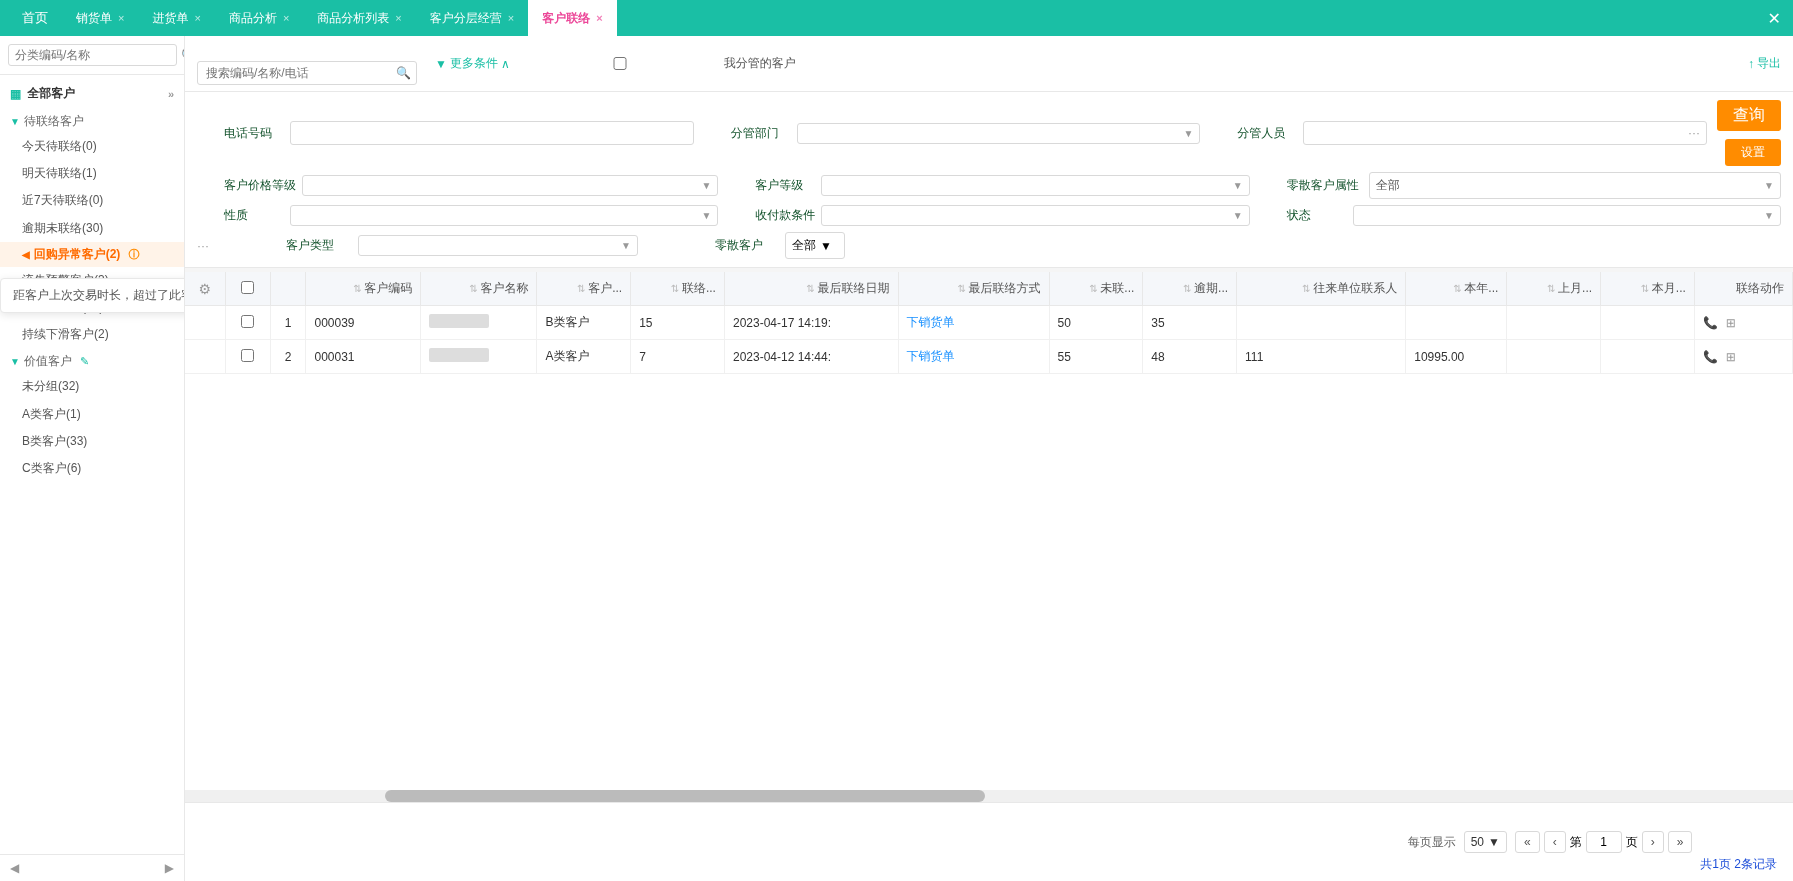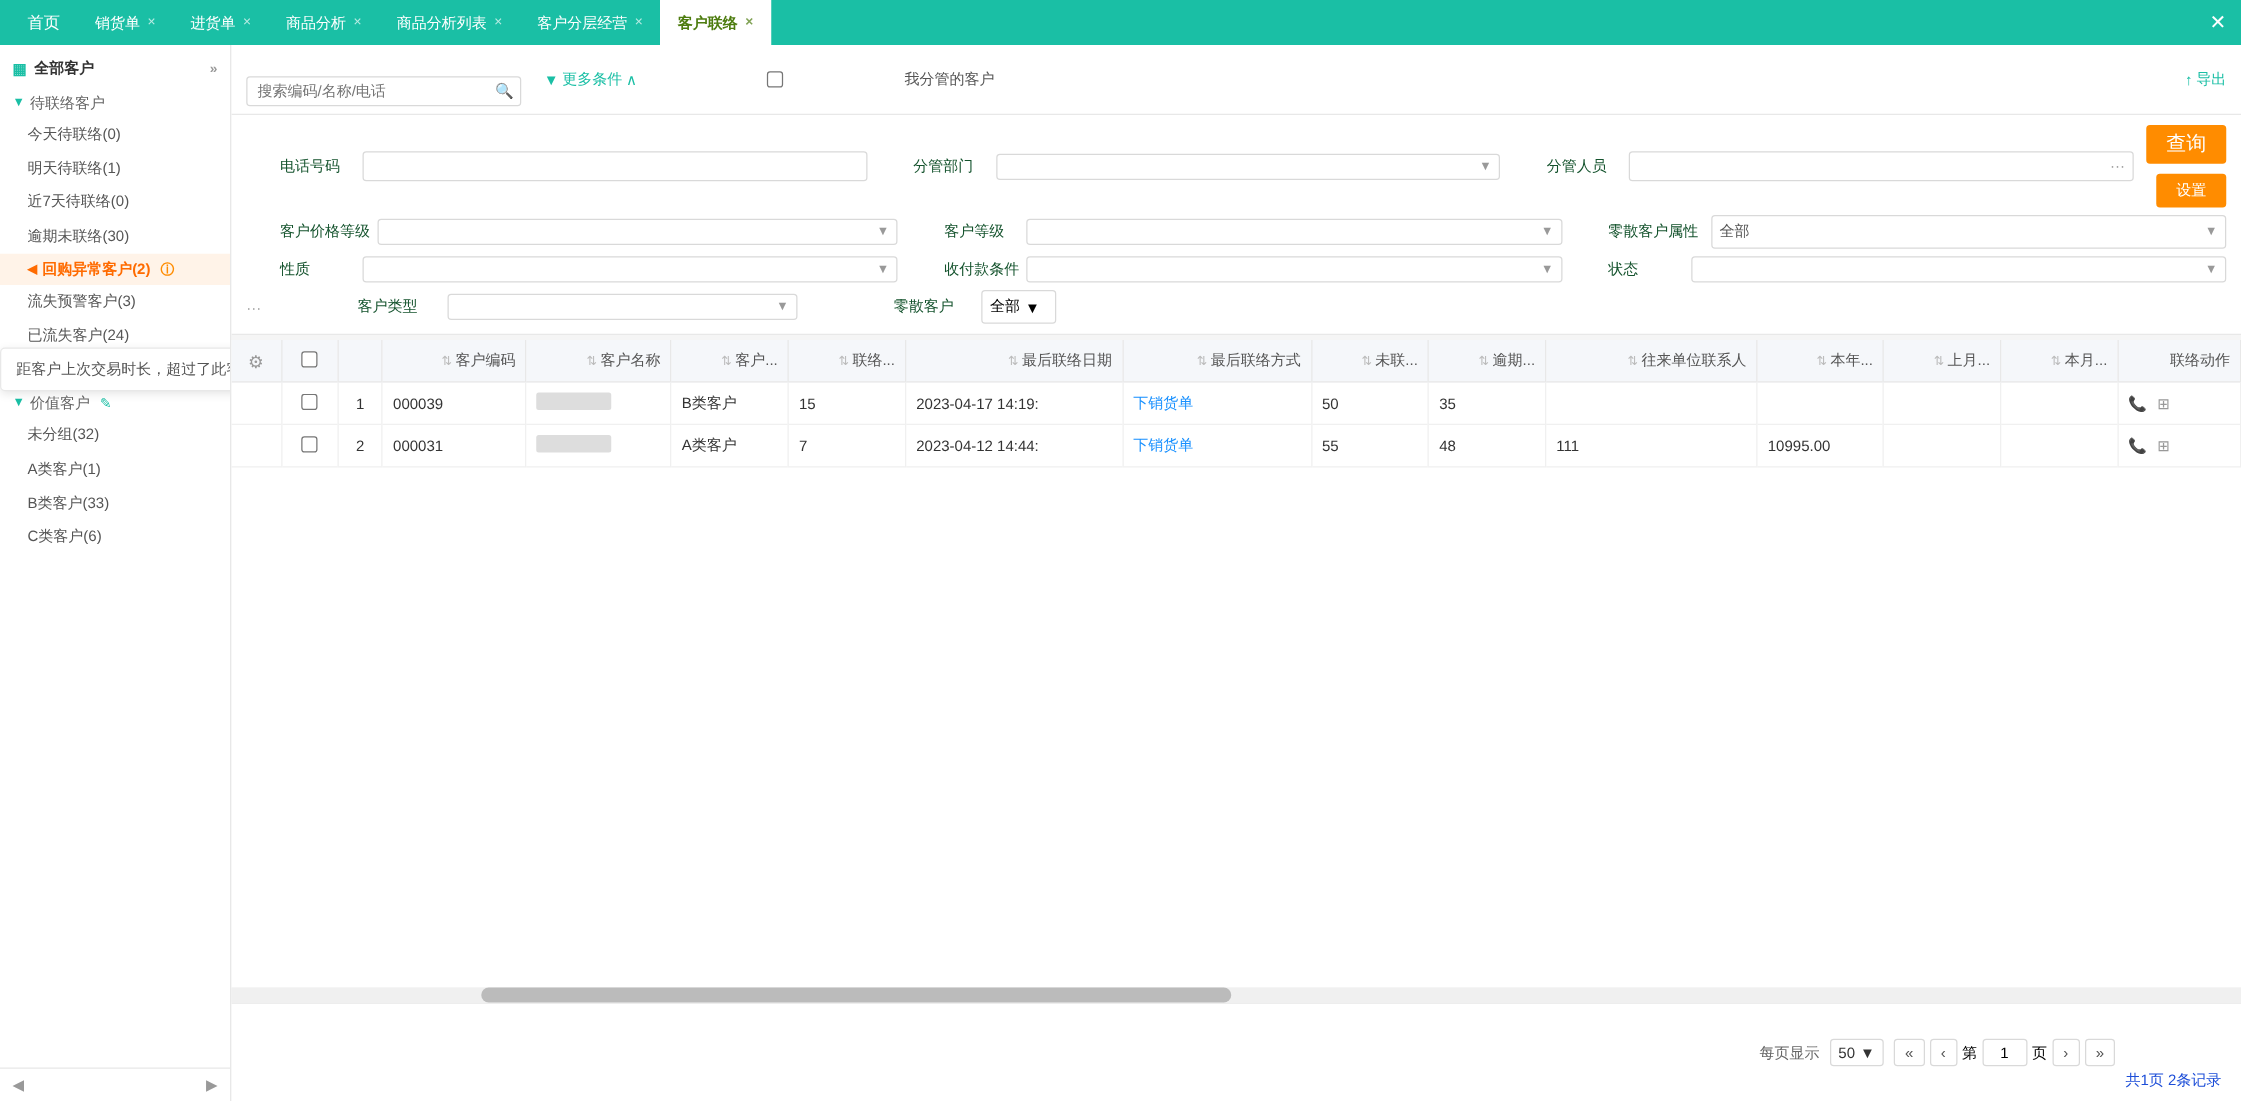--- a/index.html
+++ b/index.html
@@ -20,21 +20,21 @@
       height: 36px;
       display: flex;
       align-items: center;
       cursor: pointer;
       color: white;
       font-size: 13px;
       white-space: nowrap;
     }
     .top-nav .nav-item.active {
       background: white;
-      color: #4d7c0f;
+      color: #ec4899;
       font-weight: bold;
     }
     .top-nav .nav-item .close-x {
       margin-left: 6px;
       font-size: 11px;
       opacity: 0.7;
     }
     .top-nav .window-close {
       position: absolute;
       right: 12px;
@@ -468,20 +468,24 @@
   <div class="nav-item active">
     <span>客户联络</span>
     <span class="close-x">×</span>
   </div>
   <span class="window-close">✕</span>
 </div>
 
 <div class="main-layout">
 
   <div class="sidebar" style="position:relative;">
+    <div class="sidebar-search">
+      <input type="text" placeholder="分类编码/名称" style="">
+      <span class="search-btn">🔍</span>
+    </div>
     <div class="sidebar-content">
       <div class="sidebar-header">
         <span class="grid-icon">▦</span>
         <span>全部客户</span>
         <span class="collapse-btn">»</span>
       </div>
 
       <div class="sidebar-group-title">
         <span class="arrow">▼</span>
         <span>待联络客户</span>

